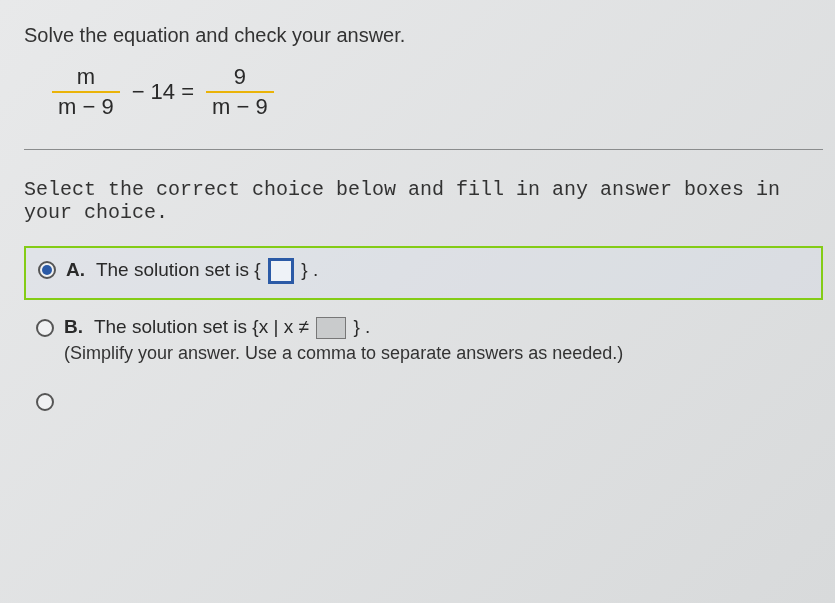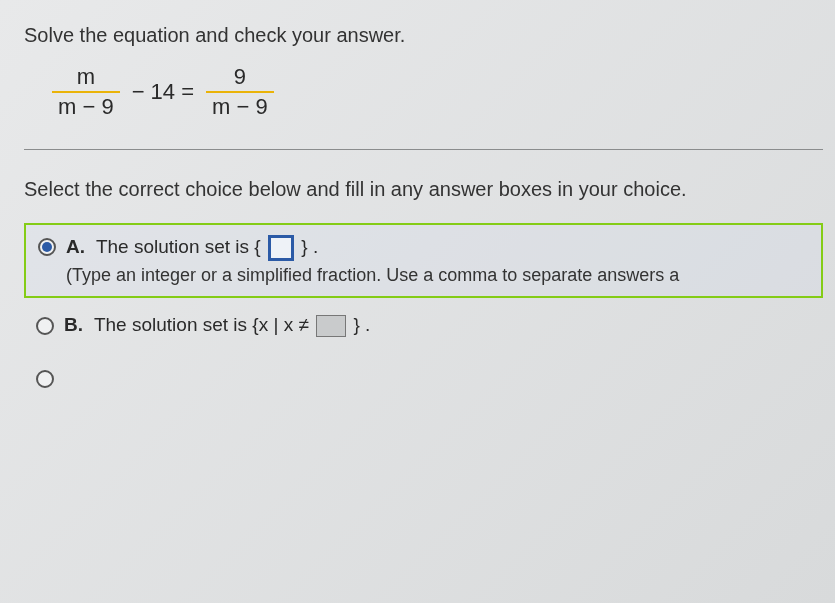--- a/index.html
+++ b/index.html
@@ -43,20 +43,21 @@
   .eq-part { padding: 0 2px; }
   .hr {
     border: none;
     border-top: 1.5px solid #8a8c8d;
     margin: 0 0 28px 0;
   }
   .instruction {
     font-size: 20px;
     margin-bottom: 22px;
     color: #333;
+    font-family: Liberation Mono, monospace;
   }
   .choices { }
   .choice {
     display: flex;
     align-items: flex-start;
     gap: 10px;
     padding: 10px 12px;
     font-size: 19px;
     margin-bottom: 6px;
   }
@@ -139,35 +140,35 @@
       <div class="radio checked"></div>
       <div class="choice-body">
         <div class="line1">
           <span class="choice-label">A.</span>
           <span>The solution set is </span>
           <span>{</span>
           <span class="ans-box-blue"></span>
           <span>}</span>
           <span>.</span>
         </div>
-        <div class="sub">(Type an integer or a simplified fraction. Use a comma to separate answers a</div>
       </div>
     </div>
 
     <div class="choice">
       <div class="radio"></div>
       <div class="choice-body">
         <div class="line1">
           <span class="choice-label">B.</span>
           <span>The solution set is </span>
           <span>{x | x ≠</span>
           <span class="ans-box-gray"></span>
           <span>}</span>
           <span>.</span>
         </div>
+        <div class="sub">(Simplify your answer. Use a comma to separate answers as needed.)</div>
       </div>
     </div>
 
     <div class="choice">
       <div class="radio"></div>
     </div>
 
   </div>
 </div>
 

